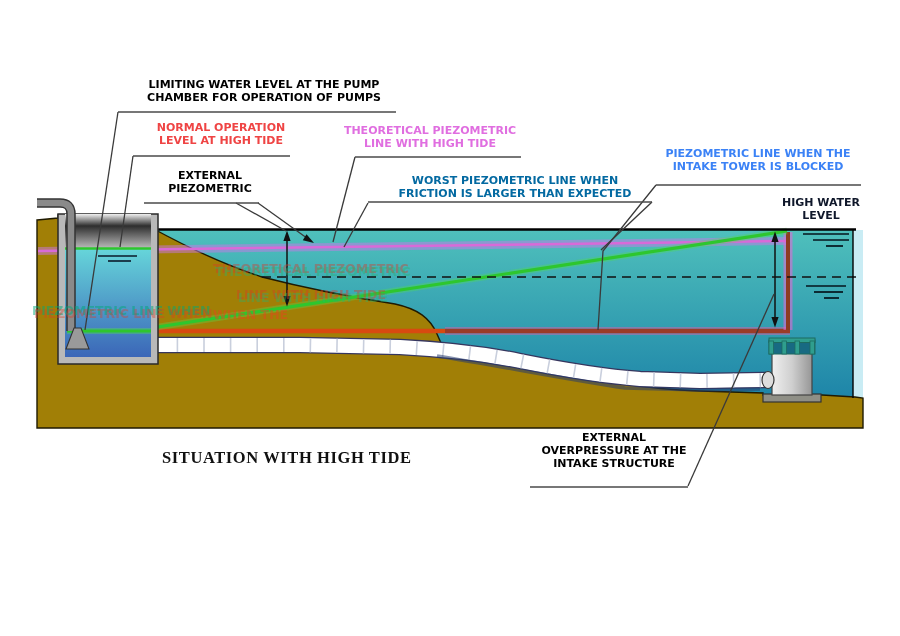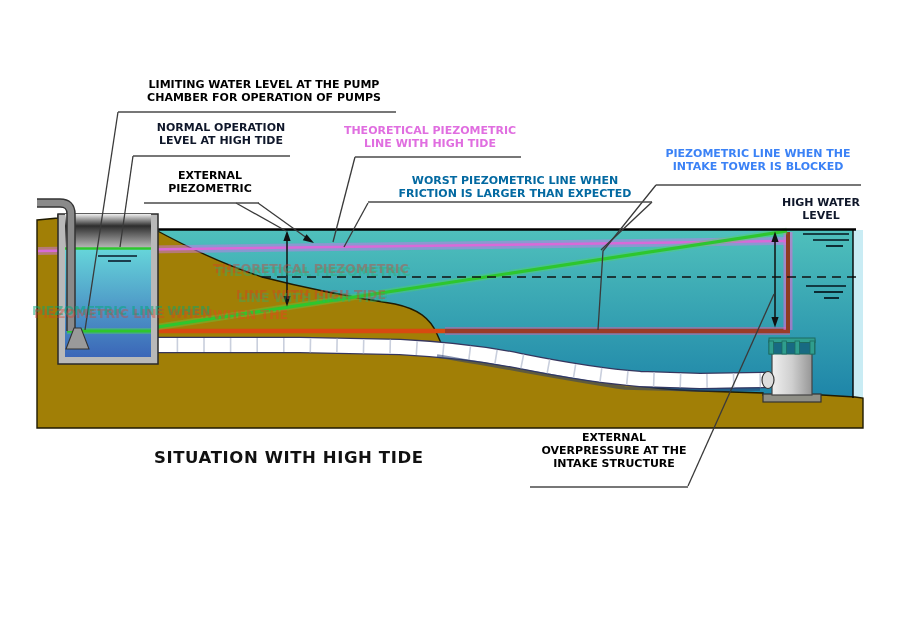--- a/index.html
+++ b/index.html
@@ -166,21 +166,21 @@
 <div class="ghost" style="left:238px;top:290px;color:rgba(40,180,110,0.40);">LINE WITH HIGH TIDE</div>
 <div class="ghost" style="left:32px;top:303px;color:rgba(0,170,120,0.5);">PIEZOMETRIC LINE WHEN</div>
 <div class="ghost" style="left:34px;top:306px;color:rgba(220,60,40,0.38);">PIEZOMETRIC LINE WHEN</div>
 <div class="ghost" style="left:185px;top:307px;color:rgba(230,70,30,0.5);margin-left:28px;">WHEN THE</div>
 
 <div class="lbl" style="left: 130px; top: 78px; width: 268px; color: rgb(0, 0, 0);">
   <div>LIMITING WATER LEVEL AT THE PUMP</div>
       <div>CHAMBER FOR OPERATION OF PUMPS</div>
 </div>
 
-<div class="lbl" style="left: 150px; top: 121px; width: 142px; color: #0f172a;">
+<div class="lbl" style="left: 150px; top: 121px; width: 142px; color: #ef4444;">
   <div>NORMAL OPERATION</div>
       <div>LEVEL AT HIGH TIDE</div>
 </div>
 
 <div class="lbl" style="left: 160px; top: 169px; width: 100px; color: rgb(0, 0, 0);">
   <div>EXTERNAL</div>
       <div>PIEZOMETRIC</div>
 </div>
 
 <div class="lbl" style="left: 330px; top: 124px; width: 200px; color: rgb(224, 110, 224);">
@@ -202,15 +202,15 @@
   <div>HIGH WATER</div>
       <div>LEVEL</div>
 </div>
 
 <div class="lbl" style="left: 532px; top: 431px; width: 164px; color: rgb(0, 0, 0);">
   <div>EXTERNAL</div>
   <div>OVERPRESSURE AT THE</div>
   <div>INTAKE STRUCTURE</div>
 </div>
 
-<div class="title" style="left:154px;top:448px;">SITUATION WITH HIGH TIDE</div>
+<div class="title" style="left:162px;top:448px;font-family:Liberation Serif, serif;">SITUATION WITH HIGH TIDE</div>
 
 </div>
 
 </body></html>

